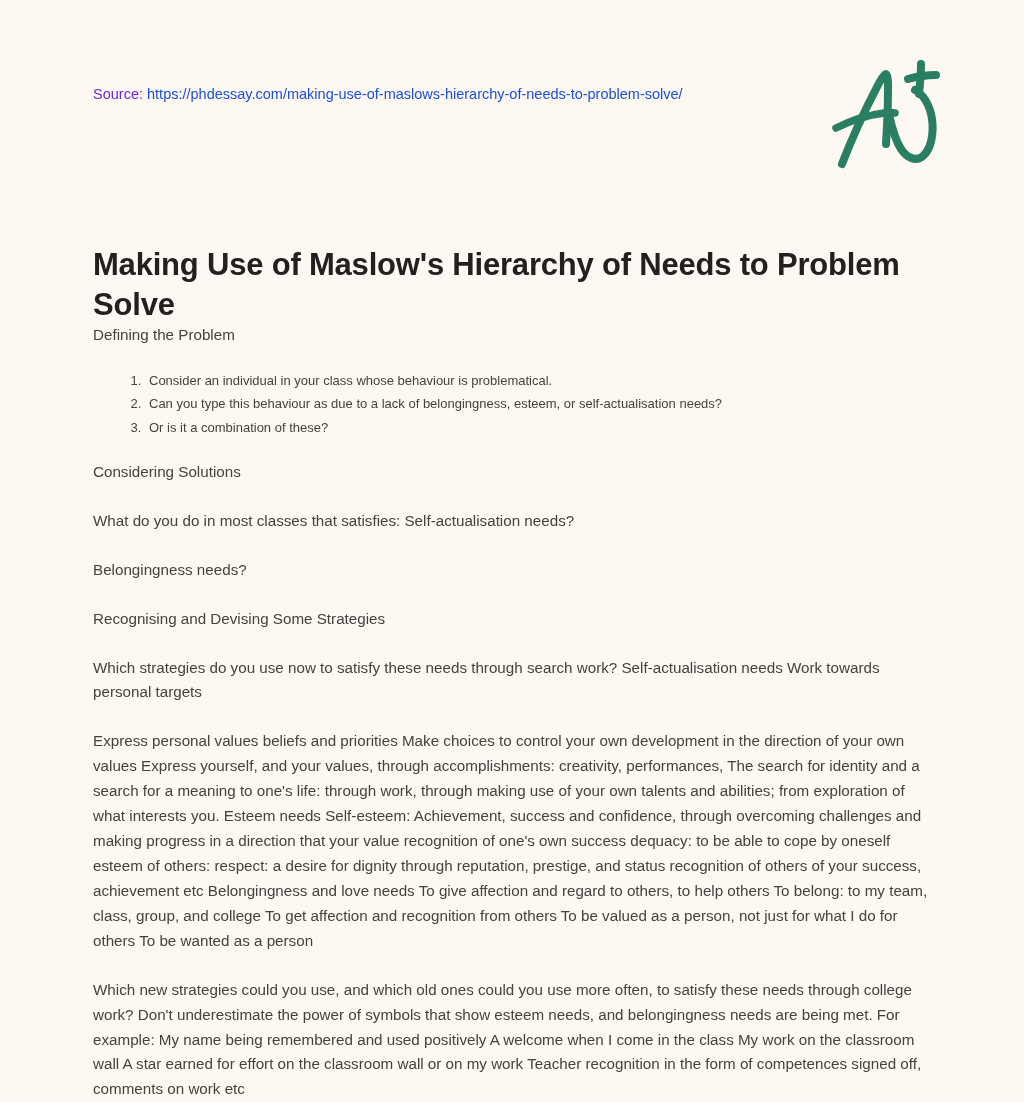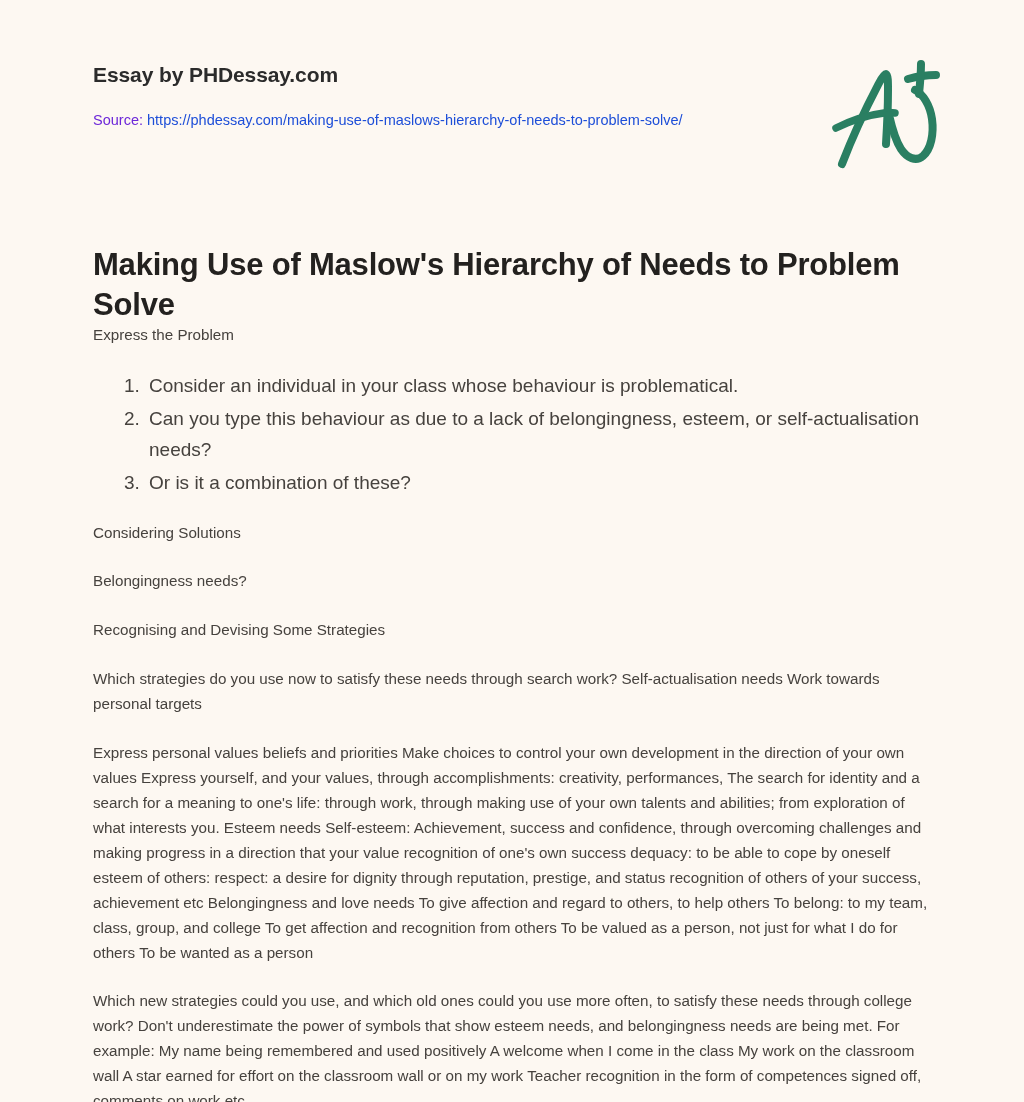--- a/index.html
+++ b/index.html
@@ -79,36 +79,35 @@
   .para {
     font-size: 15.2px;
     line-height: 1.64;
     color: #46423E;
     margin: 0 0 24px 0;
   }
   .para.tight { margin-bottom: 22px; }
   ol.numlist {
     margin: 0 0 22px 0;
     padding-left: 52px;
-    font-size: 19px;
+    font-size: 13px;
     line-height: 1.64;
     color: #46423E;
   }
   ol.numlist li {
     margin: 0 0 2px 0;
     padding-left: 4px;
   }
 </style>
 </head>
 <body>
 
 <div class="page">
 
   <div class="header">
-    <div class="brand-line">Essay by PHDessay.com</div>
     <div class="source-line">
       <span class="source-label">Source:</span>
       <a class="source-url" href="#">https://phdessay.com/making-use-of-maslows-hierarchy-of-needs-to-problem-solve/</a>
     </div>
   </div>
 
   <div class="logo">
     <svg viewBox="0 0 140 128" xmlns="http://www.w3.org/2000/svg" aria-hidden="true">
       <g fill="none" stroke="#2A7F62" stroke-linecap="round" stroke-linejoin="round">
         <path d="M20 112 C30 86, 44 56, 56 33 C59 27, 62 22, 64 22 C66 23, 66 30, 66 38 C66 56, 65 76, 64 92" stroke-width="8"></path>
@@ -117,30 +116,31 @@
         <path d="M86 27 C93 25, 104 23, 114 23" stroke-width="8"></path>
         <path d="M99 12 C99 21, 98 32, 97 42" stroke-width="8"></path>
       </g>
     </svg>
   </div>
 
   <h1 class="title">Making Use of Maslow's Hierarchy of Needs to Problem Solve</h1>
 
   <div class="content">
 
-    <p class="para tight">Express the Problem</p>
+    <p class="para tight">Defining the Problem</p>
 
     <ol class="numlist">
       <li>Consider an individual in your class whose behaviour is problematical.</li>
       <li>Can you type this behaviour as due to a lack of belongingness, esteem, or self-actualisation needs?</li>
       <li>Or is it a combination of these?</li>
     </ol>
 
     <p class="para">Considering Solutions</p>
 
+    <p class="para">What do you do in most classes that satisfies: Self-actualisation needs?</p>
 
 
     <p class="para">Belongingness needs?</p>
 
     <p class="para">Recognising and Devising Some Strategies</p>
 
     <p class="para">Which strategies do you use now to satisfy these needs through search work? Self-actualisation needs Work towards personal targets</p>
 
     <p class="para">Express personal values beliefs and priorities Make choices to control your own development in the direction of your own values Express yourself, and your values, through accomplishments: creativity, performances, The search for identity and a search for a meaning to one's life: through work, through making use of your own talents and abilities; from exploration of what interests you. Esteem needs Self-esteem: Achievement, success and confidence, through overcoming challenges and making progress in a direction that your value recognition of one's own success dequacy: to be able to cope by oneself esteem of others: respect: a desire for dignity through reputation, prestige, and status recognition of others of your success, achievement etc Belongingness and love needs To give affection and regard to others, to help others To belong: to my team, class, group, and college To get affection and recognition from others To be valued as a person, not just for what I do for others To be wanted as a person</p>
 

